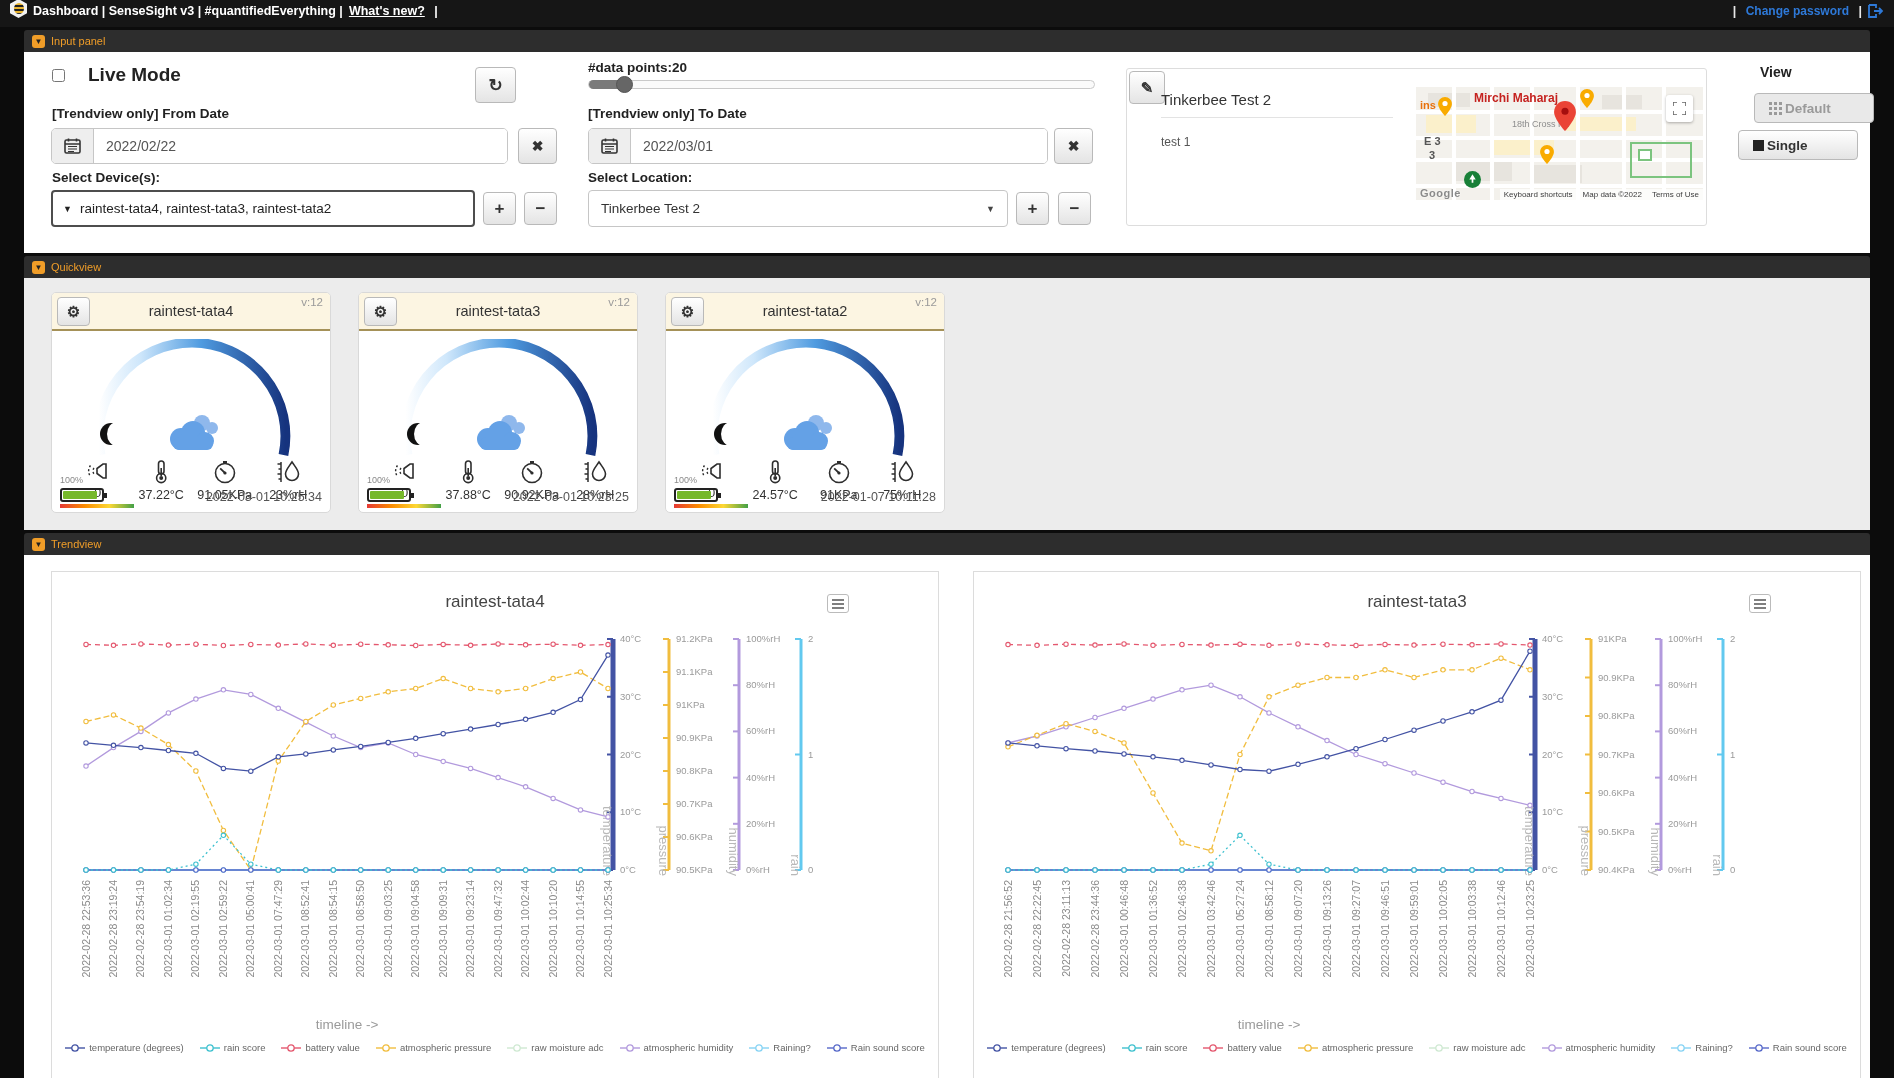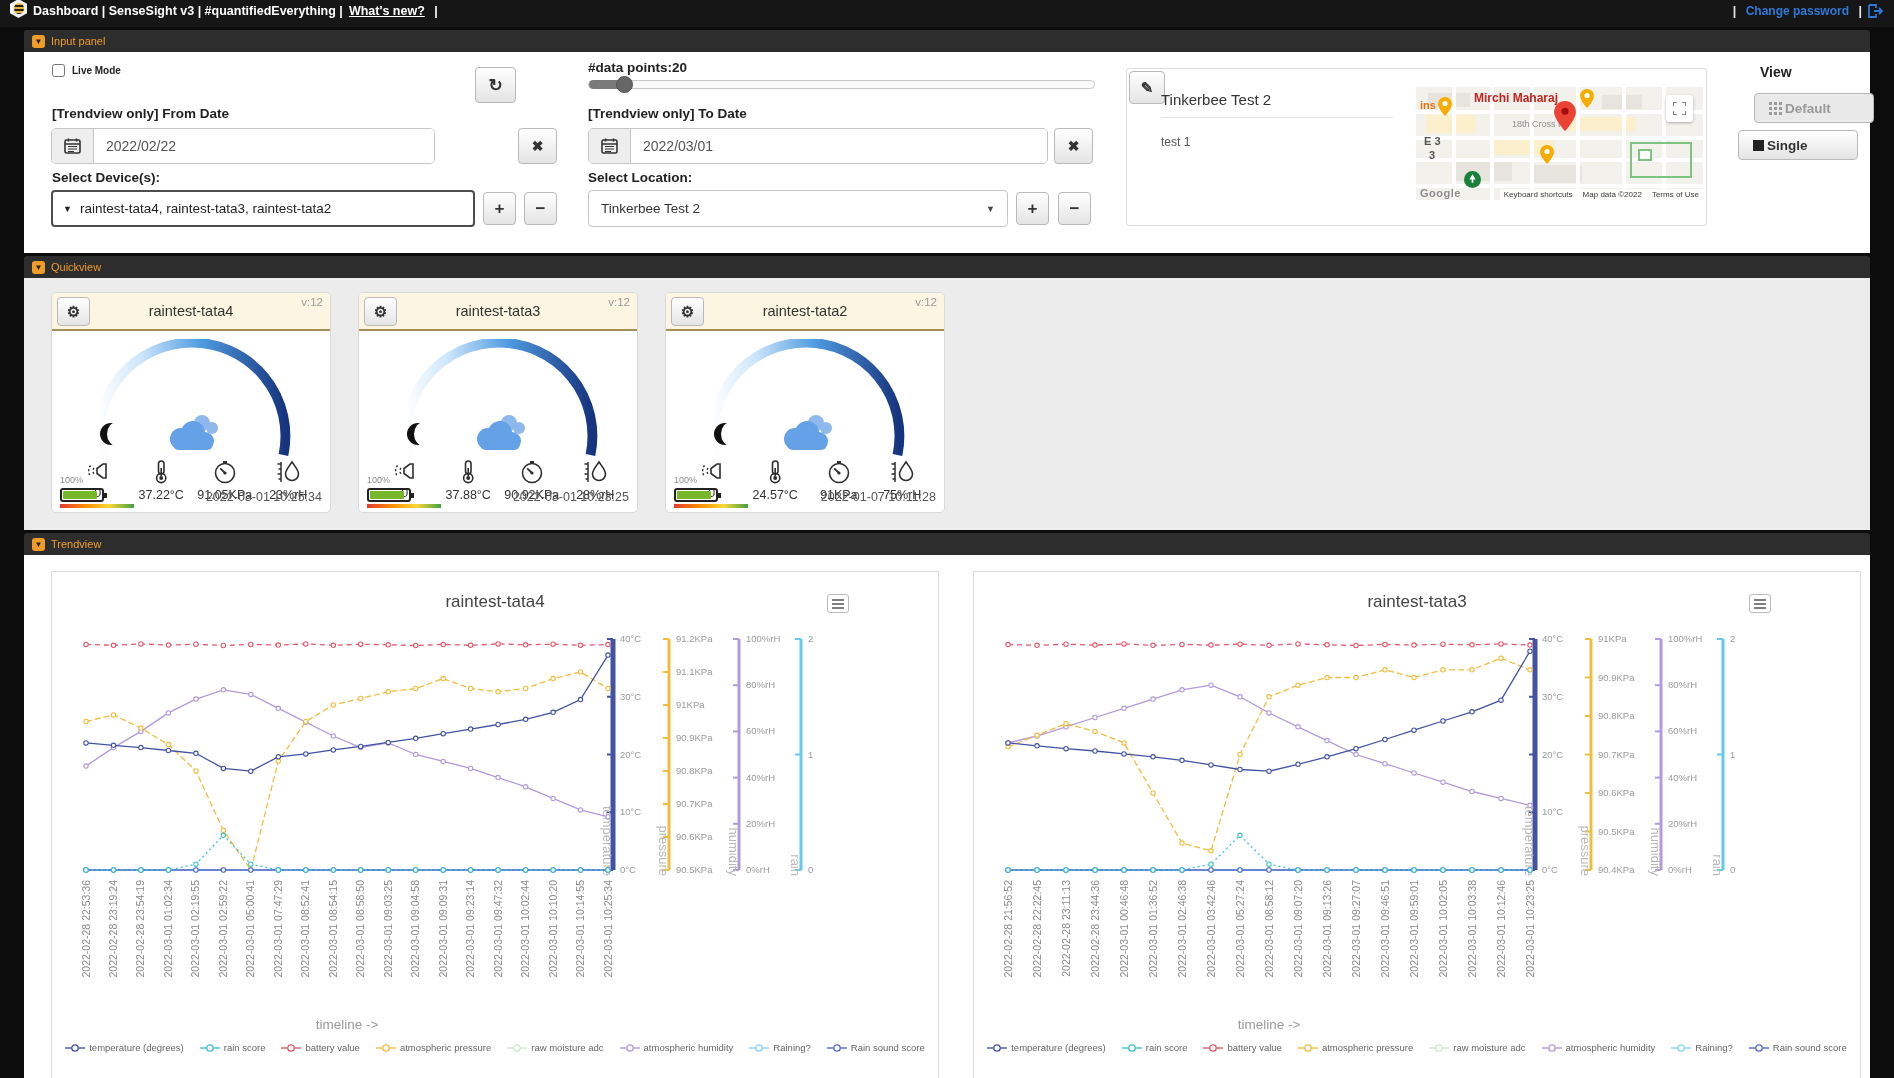--- a/index.html
+++ b/index.html
@@ -24,21 +24,21 @@
   .secicon { width:13px; height:13px; background:#f09d28; border-radius:3px; color:#222;
     font-size:8px; line-height:13px; text-align:center; flex:0 0 auto; }
   .seclabel { color:#f09d28; font-size:11px; font-weight:normal; }
   
   .input-content { position:relative; background:#fff; height:201px; }
   .lbl { position:absolute; font-size:13.5px; font-weight:bold; color:#222; }
   .btn { background:linear-gradient(#ffffff,#e4e4e4); border:1px solid #b9b9b9; border-radius:4px;
     color:#333; font-weight:bold; cursor:pointer; display:flex; align-items:center; justify-content:center; }
   .chk-row { position:absolute; left:28px; top:12px; display:flex; gap:7px; align-items:center; }
   .chk-row input { width:13px; height:13px; }
-  .chk-row span { font-size:10px; font-weight:bold; color:#222; }
+  .chk-row span { font-size:19px; font-weight:bold; color:#222;margin-left:16px; }
   .igroup { position:absolute; display:flex; border:1px solid #c6c6c6; border-radius:5px; overflow:hidden; height:36px; background:#fff; }
   .iaddon { width:42px; background:#eee; border-right:1px solid #c6c6c6; display:flex; align-items:center; justify-content:center; }
   .igroup input { border:none; outline:none; flex:1; font-size:14px; color:#555; padding:0 12px; }
   .slider { position:absolute; height:9px; border:1px solid #c9c9c9; border-radius:5px; background:#fafafa; }
   .slider .fill { position:absolute; left:0; top:-1px; height:9px; width:36px; background:#7a7a7a; border-radius:5px; }
   .slider .thumb { position:absolute; top:-5px; width:17px; height:17px; border-radius:50%; background:#666;
     border:1px solid #555; cursor:pointer; }
   .dselect { position:absolute; height:37px; border:2px solid #4d4d4d; border-radius:4px; background:#fff;
     display:flex; align-items:center; gap:8px; padding:0 10px; font-size:13.5px; color:#222; cursor:pointer; }
   .lselect { position:absolute; height:37px; border:1px solid #c6c6c6; border-radius:4px; background:#fff;
@@ -144,21 +144,21 @@
     </label>
     <button class="btn" style="position:absolute;left:451px;top:15px;width:41px;height:36px;font-size:17px;">↻</button>
 
     <div class="lbl" style="left:564px;top:8px;">#data points:20</div>
     <div class="slider" style="left:564px;top:28px;width:507px;">
       <div class="fill"></div>
           <div class="thumb" style="left:27px;"></div>
     </div>
 
     <div class="lbl" style="left:28px;top:54px;">[Trendview only] From Date</div>
-    <div class="igroup" style="left:27px;top:76px;width:384px;">
+    <div class="igroup" style="left:27px;top:76px;width:457px;">
       <span class="iaddon">
         <svg class="icon-svg" width="17" height="16" viewBox="0 0 17 16">
               <rect x="1" y="2" width="15" height="13" rx="1.5" fill="none" stroke="#333" stroke-width="1.6"></rect>
               <path d="M1,6 h15" stroke="#333" stroke-width="1.6"></path>
               <path d="M4.5,0.5 v3 M12.5,0.5 v3" stroke="#333" stroke-width="1.6"></path>
               <path d="M4,8.5 h9 M4,11 h9 M4,13.5 h6" stroke="#333" stroke-width="1"></path>
             </svg>
       </span>
       <input value="2022/02/22" style="">
     </div>

